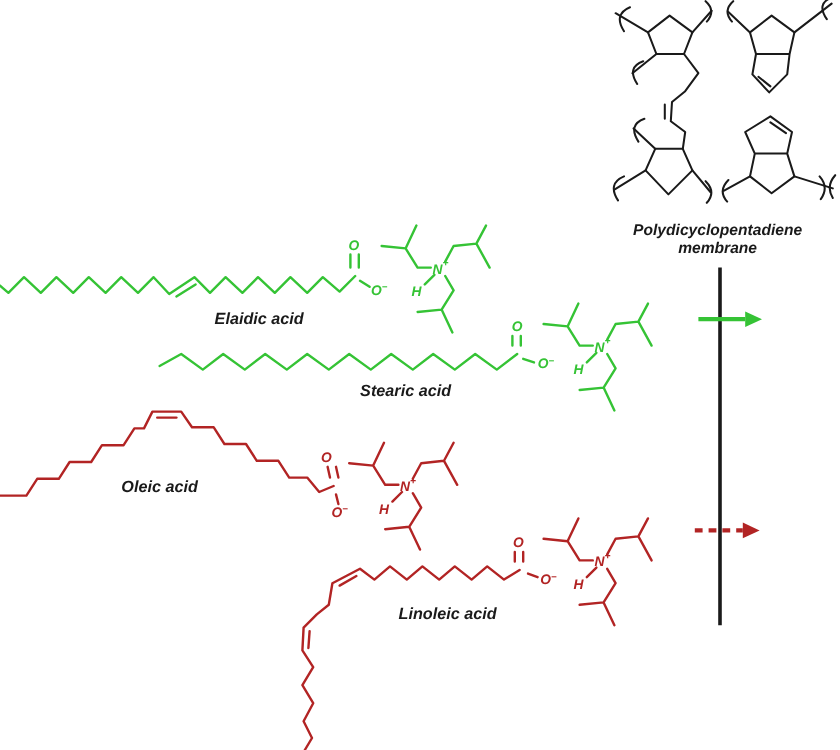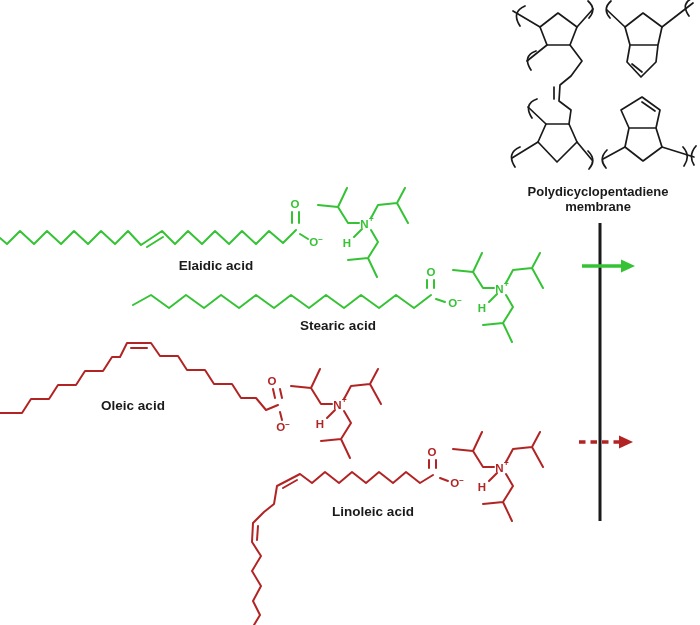--- a/index.html
+++ b/index.html
@@ -1,16 +1,16 @@
 <!DOCTYPE html>
 <html><head>
 <meta charset="utf-8">
 <style>
   html,body{margin:0;padding:0;background:#ffffff;}
-  .canvas-wrap{width:700px;height:625px;position:relative;background:#ffffff;overflow:hidden;}
+  .canvas-wrap{width:700px;height:625px;position:relative;background:#ffffff;overflow:hidden;font-style:italic;}
   svg{display:block;}
   text{font-family:"Liberation Sans", sans-serif;}
   .mol-label{font-size:13.5px;font-weight:700;}
   .mem-label{font-size:13px;font-weight:700;}
   .atom{font-size:11.5px;font-weight:600;}
 </style>
 </head>
 <body>
 
 <div class="canvas-wrap">

